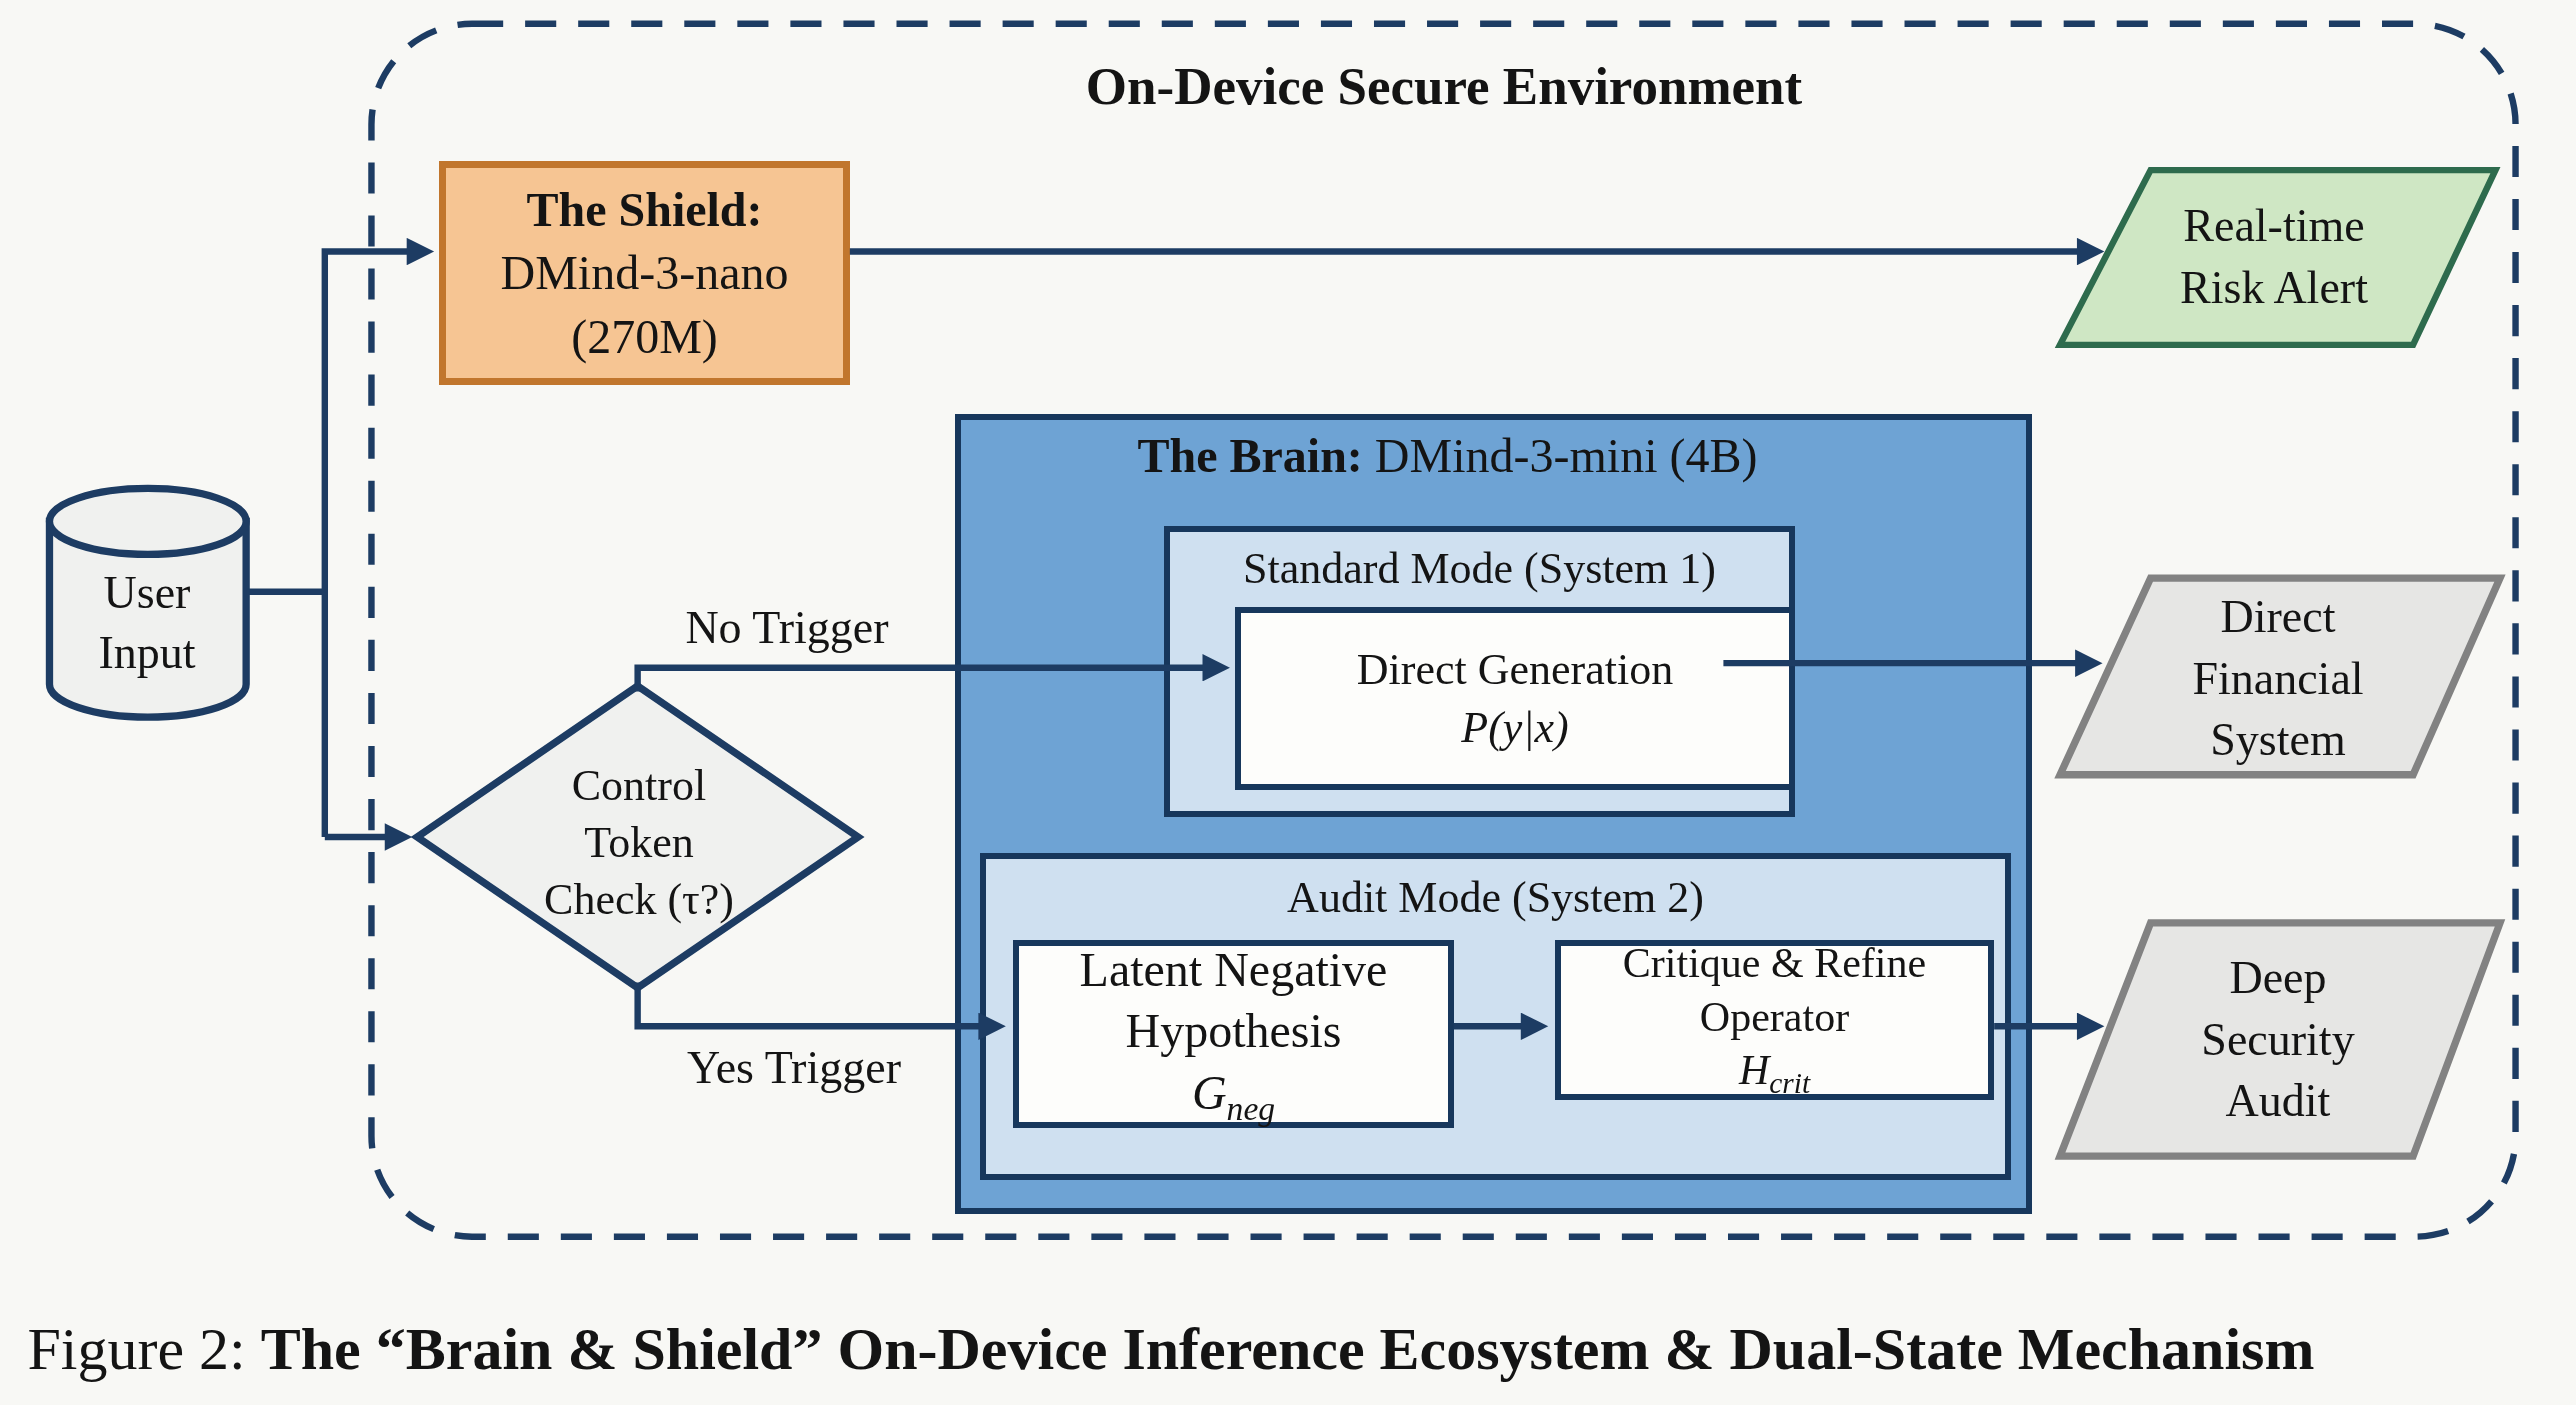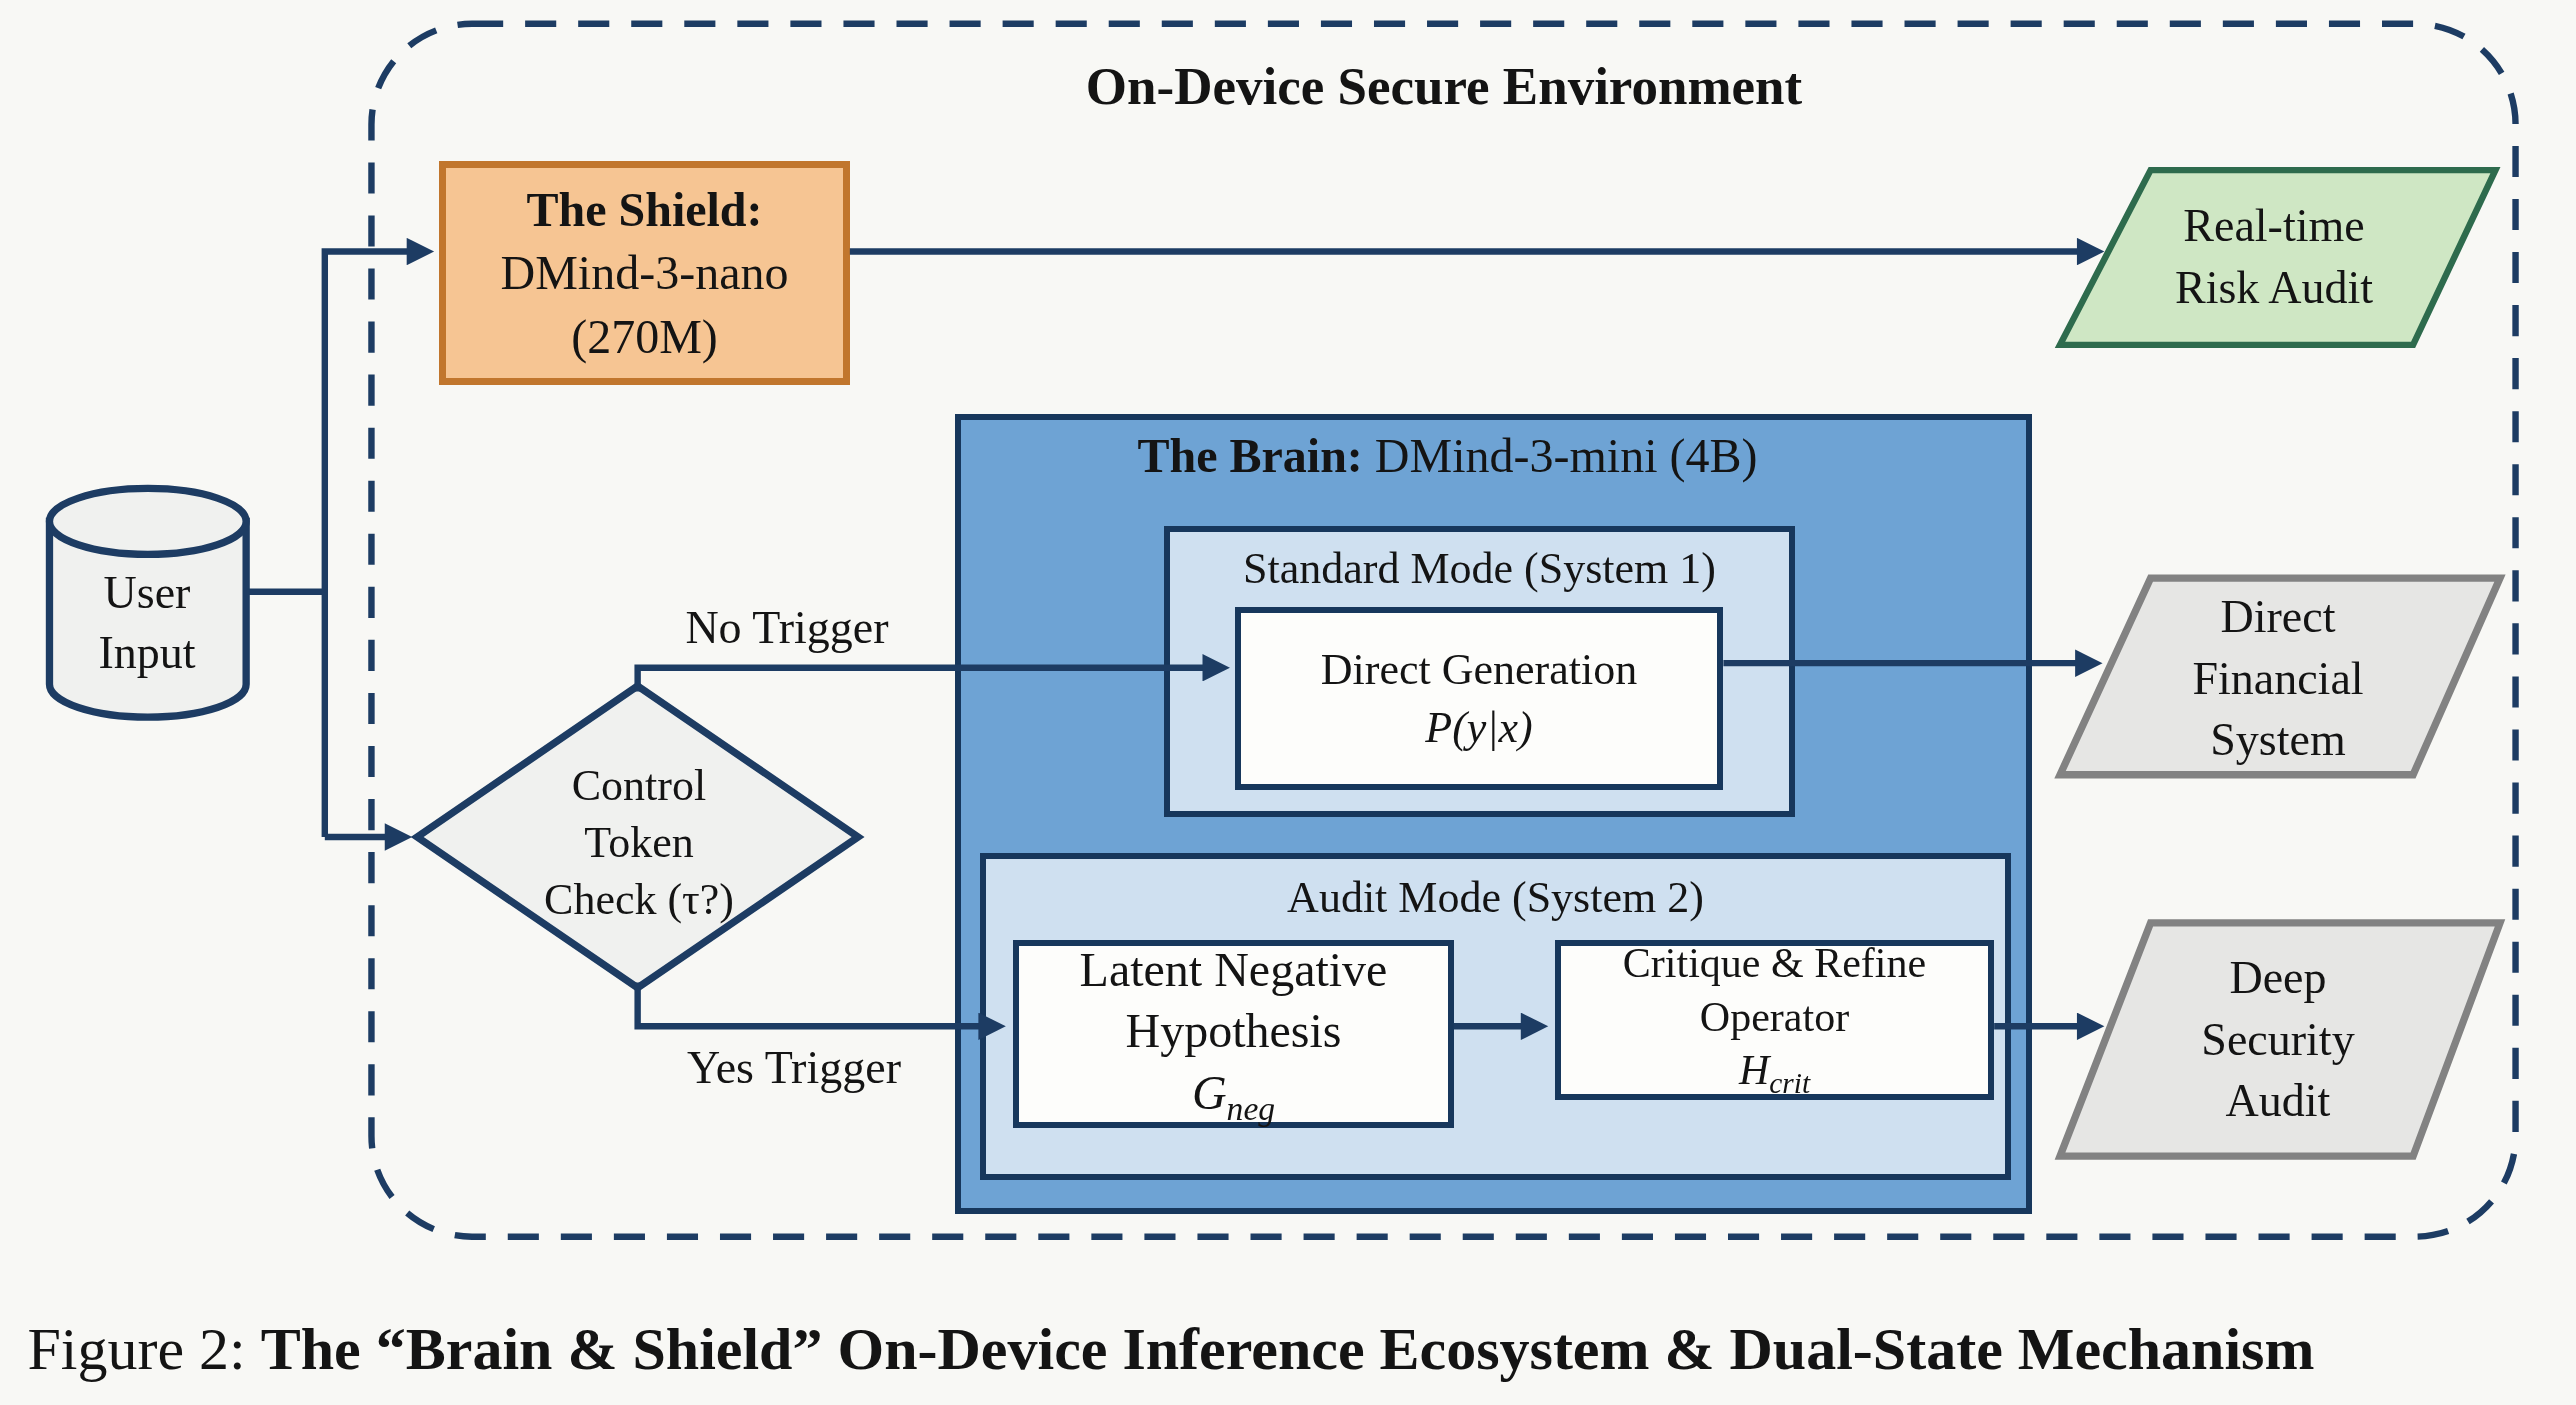--- a/index.html
+++ b/index.html
@@ -28,21 +28,21 @@
   .mode{
     background:#cfe0f0;border:6.4px solid #17375c;
     justify-content:flex-start;font-size:44px;
   }
   .standard{left:1164px;top:509px;width:631px;height:291px;padding-top:11px;}
   .audit{left:980px;top:836px;width:1031px;height:327px;padding-top:12.8px;}
   .whitebox{
     background:#fdfdfb;border:6.4px solid #17375c;
     font-size:44px;line-height:1.3;
   }
-  .directgen{left:1235px;top:590px;width:488px;height:183px;}
+  .directgen{left:1235px;top:590px;width:560px;height:183px;}
   .gneg{left:1013px;top:923px;width:441px;height:188px;font-size:48px;line-height:1.28;}
   .hcrit{left:1555px;top:923px;width:439px;height:160px;font-size:42px;line-height:1.28;}
   .bold{font-weight:bold;}
   .math{font-style:italic;}
   .math sub{font-size:70%;font-style:italic;}
   .label{
     position:absolute;z-index:4;text-align:center;white-space:nowrap;
     transform:translate(-50%,-50%);line-height:1.3;
   }
   .lbl-user{left:147px;top:623px;font-size:46px;}
@@ -127,21 +127,21 @@
   </div>
 
   <div class="label lbl-diamond">
     <div>Control</div>
     <div>Token</div>
     <div>Check (τ?)</div>
   </div>
 
   <div class="label lbl-risk">
     <div>Real-time</div>
-    <div>Risk Audit</div>
+    <div>Risk Alert</div>
   </div>
 
   <div class="label lbl-fin">
     <div>Direct</div>
     <div>Financial</div>
     <div>System</div>
   </div>
 
   <div class="label lbl-deep">
     <div>Deep</div>

